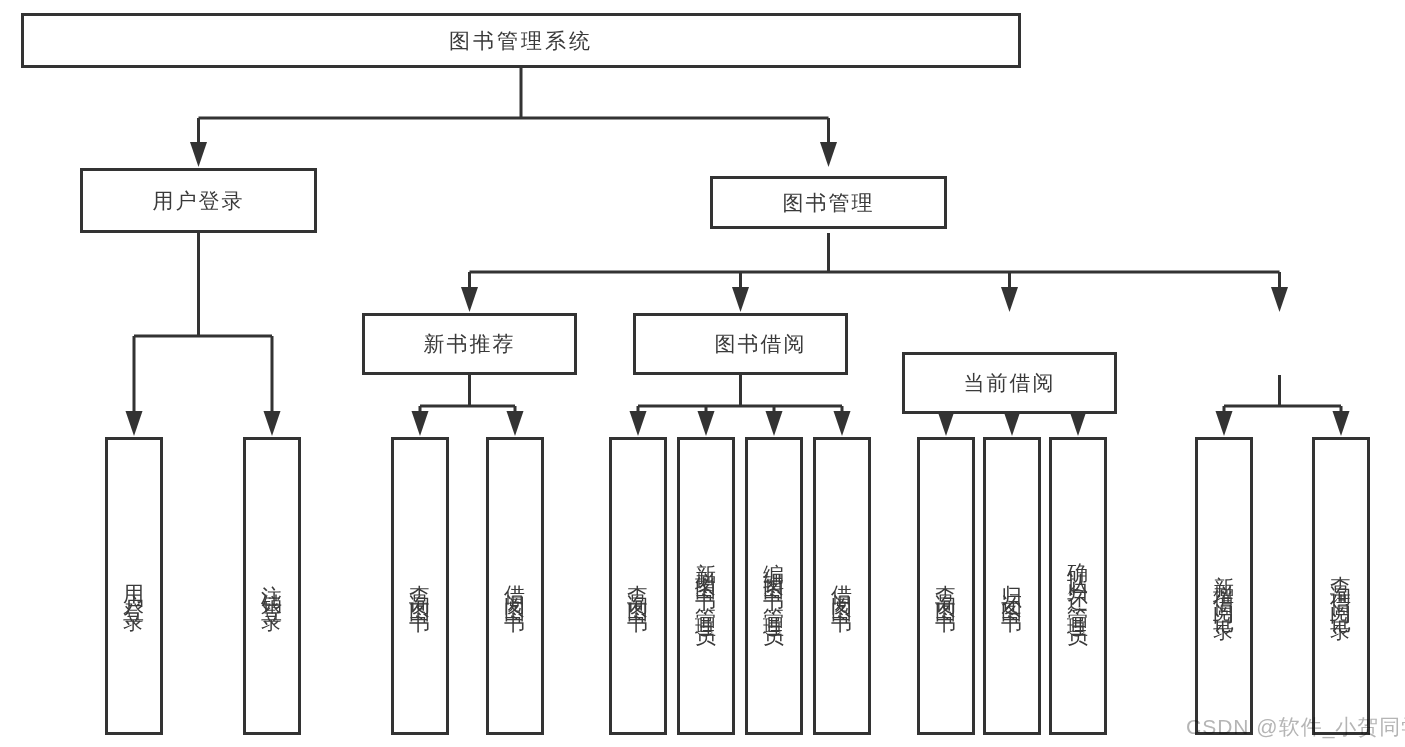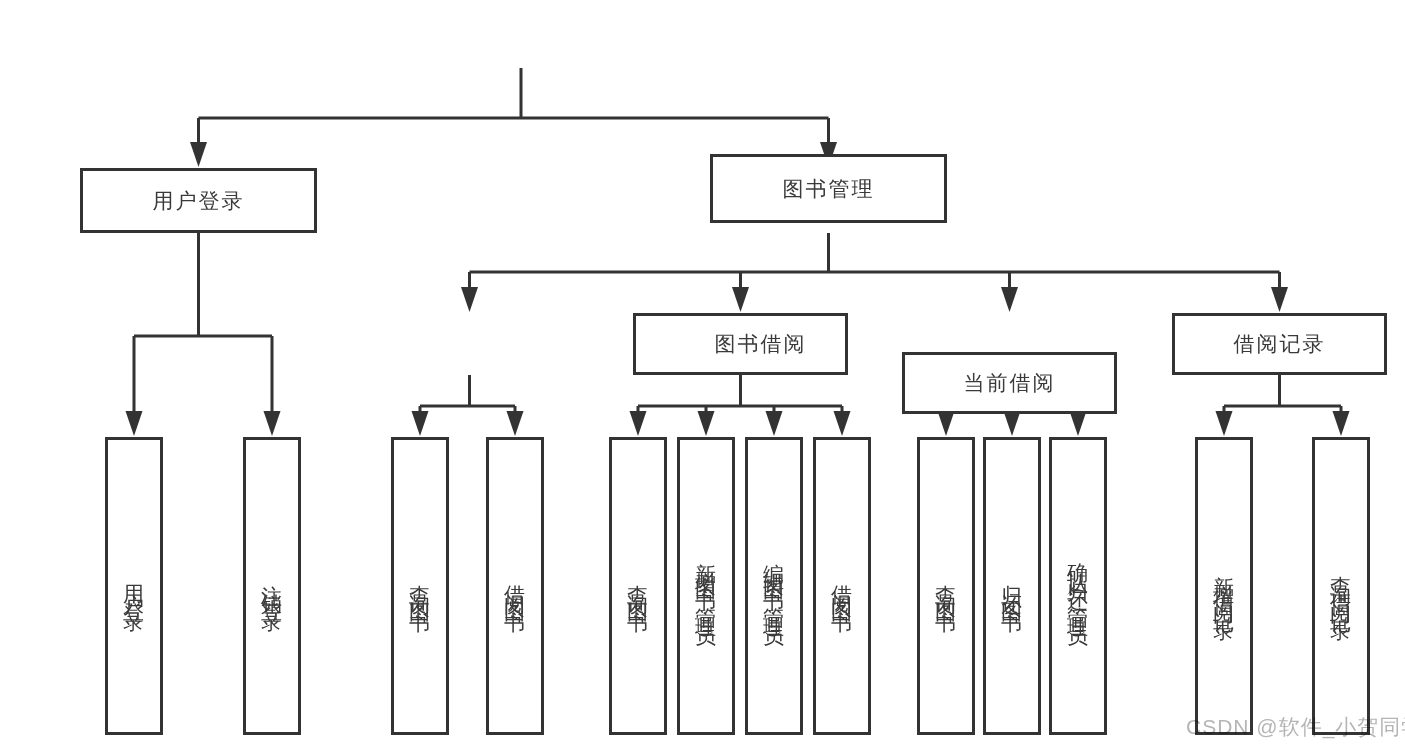--- a/index.html
+++ b/index.html
@@ -91,27 +91,28 @@
       <polygon points="1003.5,411 1020.5,411 1012,436"></polygon>
       <polygon points="1069.5,411 1086.5,411 1078,436"></polygon>
     </g>
     <g>
       <path d="M1279.5 375 V406 M1224 406 H1341 M1224 406 V413 M1341 406 V413"></path>
       <polygon points="1215.5,411 1232.5,411 1224,436"></polygon>
       <polygon points="1332.5,411 1349.5,411 1341,436"></polygon>
     </g>
   </svg>
 
+  <div class="node root" style="left:21px;top:13px;width:1000px;height:55px;">图书管理系统</div>
 
   <div class="node" style="left:80px;top:168px;width:237px;height:65px;">用户登录</div>
-  <div class="node" style="left:710px;top:154px;width:237px;height:69px;text-align:center;">图书管理</div>
+  <div class="node" style="left:710px;top:176px;width:237px;height:53px;text-align:center;">图书管理</div>
 
+  <div class="node" style="left:362px;top:313px;width:215px;height:62px;">新书推荐</div>
   <div class="node" style="left:633px;top:313px;width:215px;height:62px;padding-left:40px;">图书借阅</div>
   <div class="node" style="left:902px;top:313px;width:215px;height:62px;margin-top:39px;">当前借阅</div>
-  <div class="node" style="left:1172px;top:313px;width:215px;height:62px;">借阅记录</div>
 
   <div class="node leaf" style="left:105px;top:437px;width:58px;height:298px;">用户登录</div>
   <div class="node leaf" style="left:243px;top:437px;width:58px;height:298px;">注销登录</div>
 
   <div class="node leaf" style="left:391px;top:437px;width:58px;height:298px;">查询图书</div>
   <div class="node leaf" style="left:486px;top:437px;width:58px;height:298px;">借阅图书</div>
 
   <div class="node leaf" style="left:609px;top:437px;width:58px;height:298px;">查询图书</div>
   <div class="node leaf" style="left:677px;top:437px;width:58px;height:298px;">新增图书（管理员）</div>
   <div class="node leaf" style="left:745px;top:437px;width:58px;height:298px;">编辑图书（管理员）</div>

